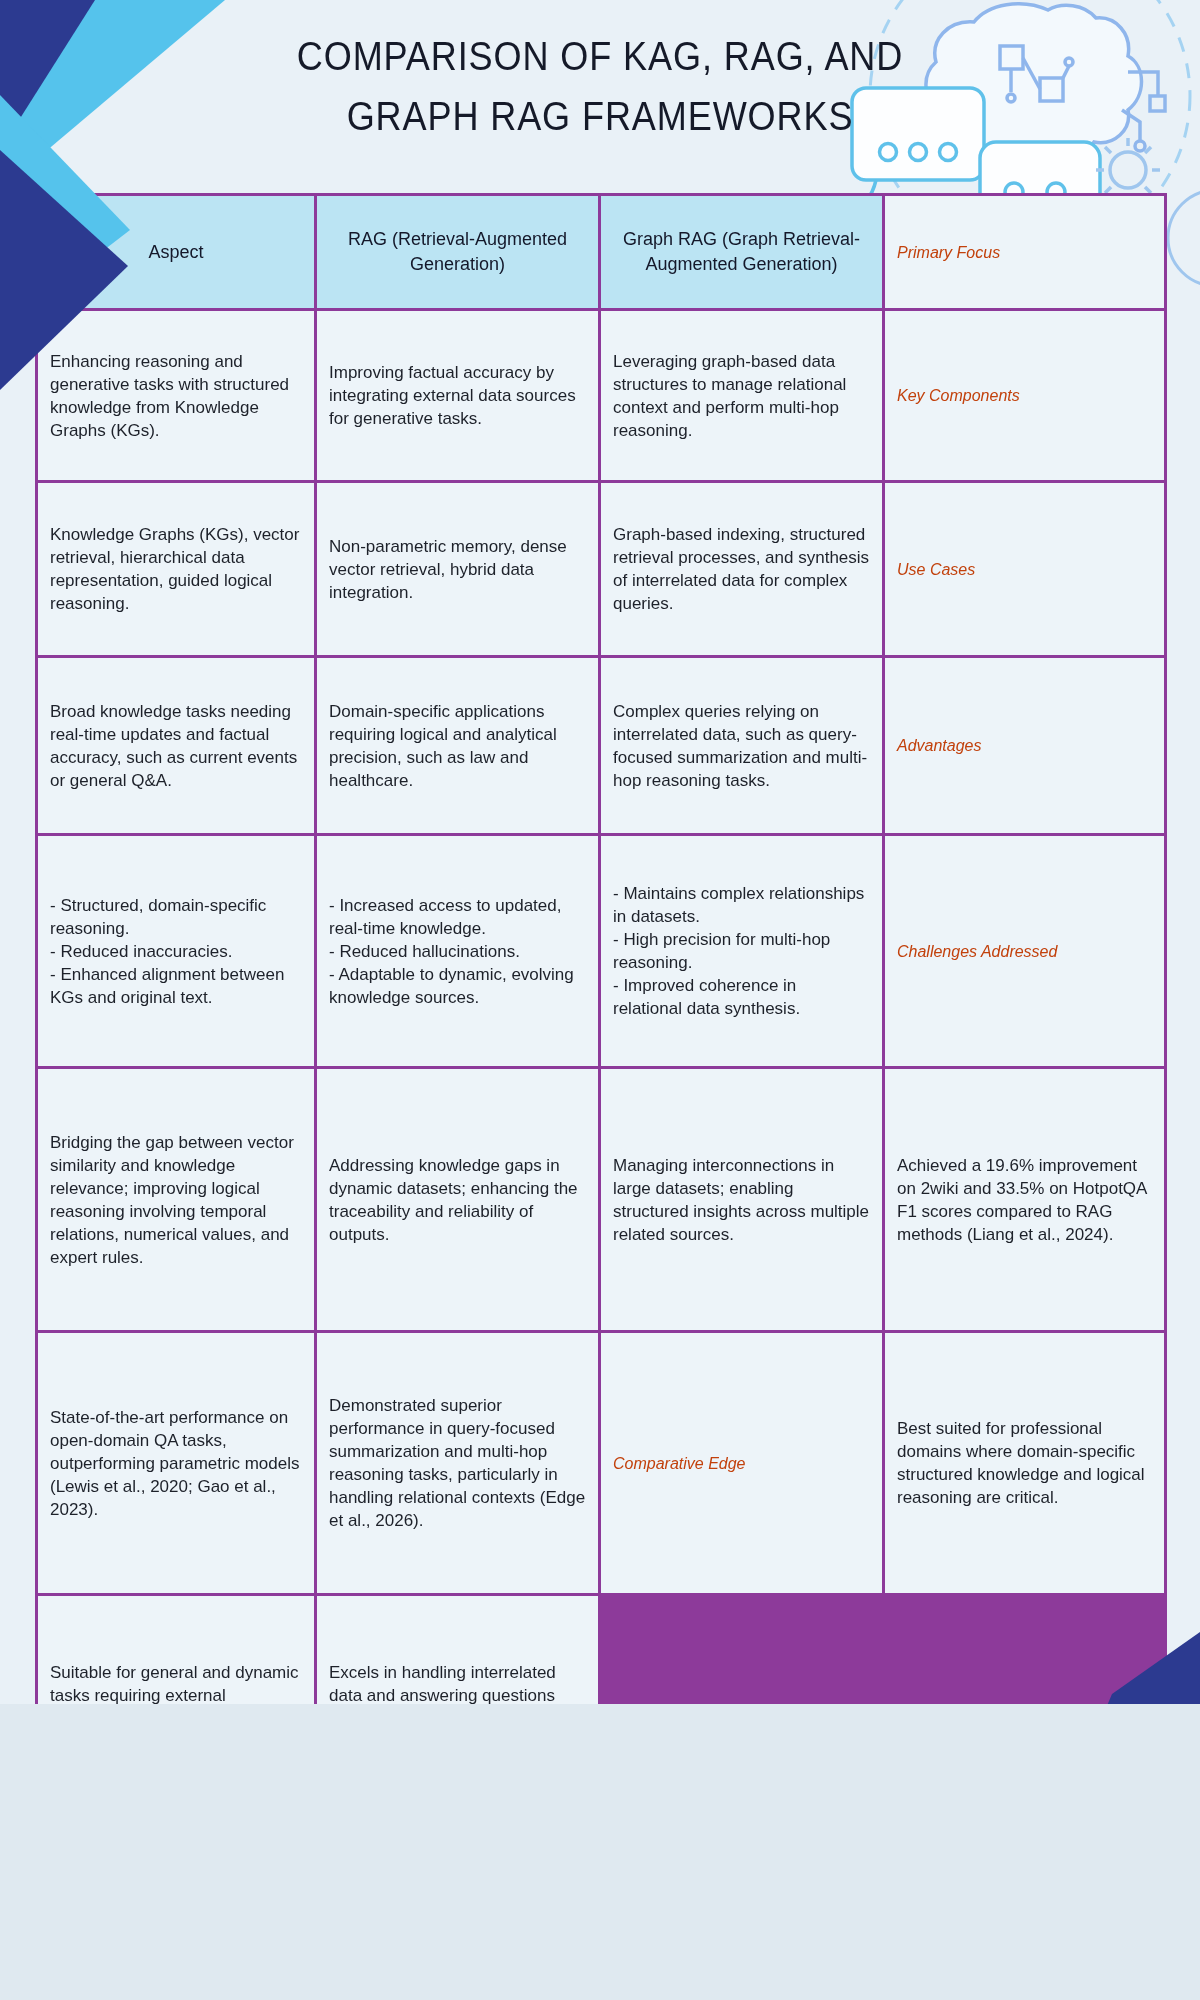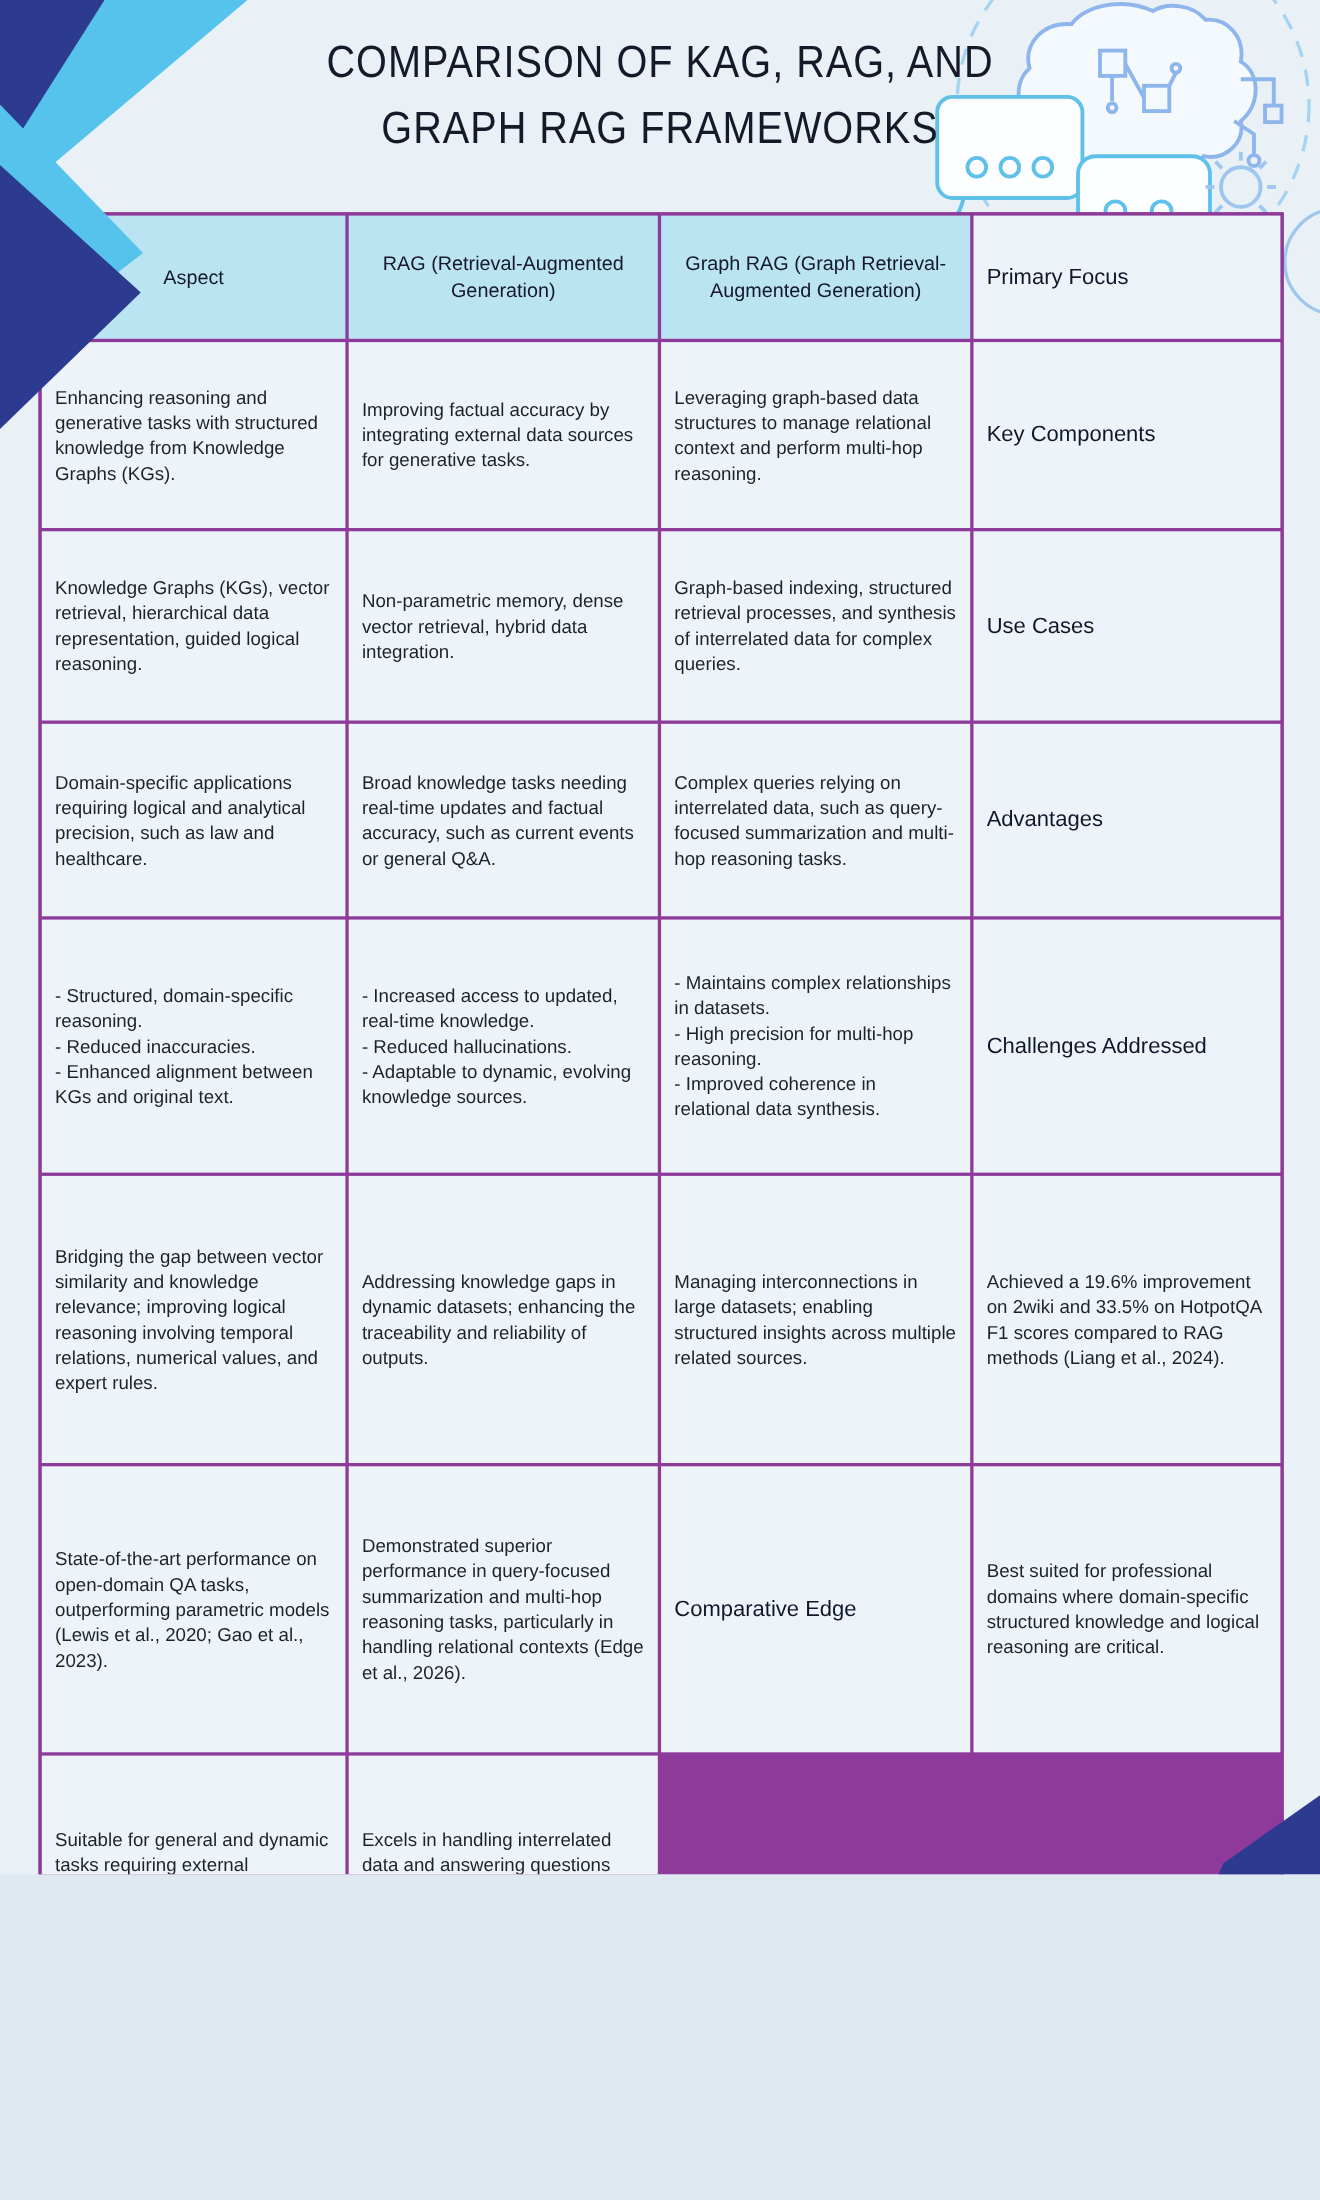--- a/index.html
+++ b/index.html
@@ -23,21 +23,21 @@
   }
   .cell{
     background:#edf4f9;display:flex;align-items:center;box-sizing:border-box;
     padding:10px 12px;color:#1d212a;font-size:17px;line-height:23px;
   }
   .cell span{white-space:pre-line;}
   .th{
     background:#bbe4f3;justify-content:center;text-align:center;
     font-size:18px;line-height:25px;color:#14182a;font-weight:500;padding:8px 14px;
   }
-  .aspect{font-size:20px;color:#0f172a;}
+  .aspect{font-size:16px;color:#c2410c;font-style:italic;}
   
   .shape{position:absolute;z-index:6;}
   .tl-cyan-band{left:0;top:0;width:230px;height:200px;background:#55c3ec;
     clip-path:polygon(0 0,225px 0,0 190px);}
   .tl-navy-corner{left:0;top:0;width:100px;height:155px;background:#2c3a90;
     clip-path:polygon(0 0,95px 0,0 150px);}
   .tl-cyan-wedge{left:0;top:95px;width:135px;height:240px;background:#55c3ec;
     clip-path:polygon(0 0,130px 135px,0 235px);}
   .tl-navy-arrow{left:0;top:150px;width:132px;height:245px;background:#2c3a90;
     clip-path:polygon(0 0,128px 116px,0 240px);}
@@ -151,24 +151,24 @@
         <span>Non-parametric memory, dense vector retrieval, hybrid data integration.</span>
       </div>
     <div class="cell">
         <span>Graph-based indexing, structured retrieval processes, and synthesis of interrelated data for complex queries.</span>
       </div>
 
     <div class="cell aspect">
         <span>Use Cases</span>
       </div>
     <div class="cell">
+        <span>Broad knowledge tasks needing real-time updates and factual accuracy, such as current events or general Q&amp;A.</span>
+      </div>
+    <div class="cell">
         <span>Domain-specific applications requiring logical and analytical precision, such as law and healthcare.</span>
-      </div>
-    <div class="cell">
-        <span>Broad knowledge tasks needing real-time updates and factual accuracy, such as current events or general Q&amp;A.</span>
       </div>
     <div class="cell">
         <span>Complex queries relying on interrelated data, such as query-focused summarization and multi-hop reasoning tasks.</span>
       </div>
 
     <div class="cell aspect">
         <span>Advantages</span>
       </div>
     <div class="cell">
         <span>- Structured, domain-specific reasoning.

